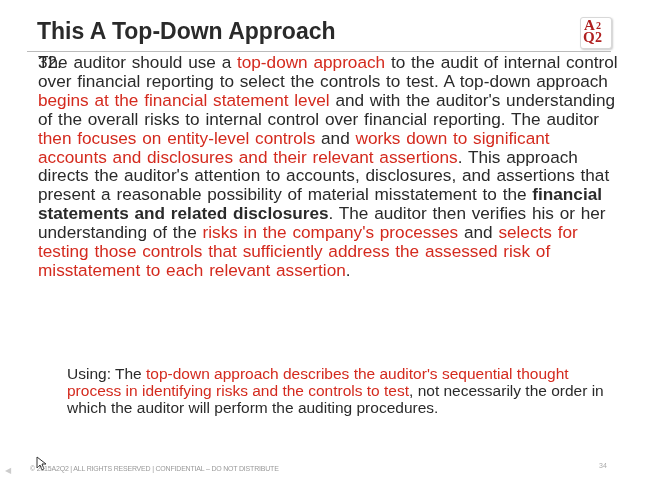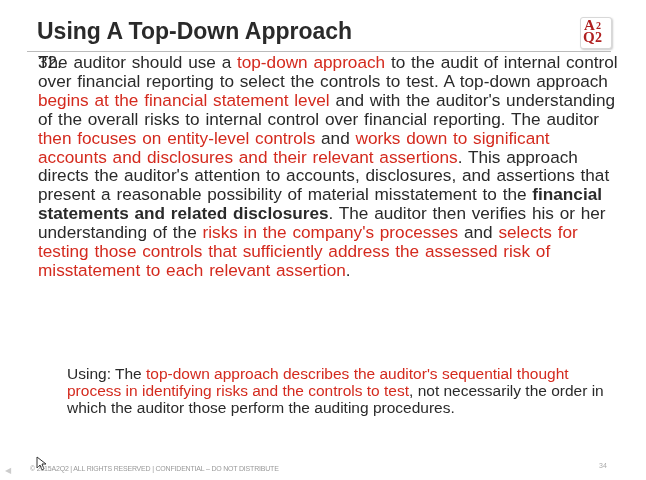--- a/index.html
+++ b/index.html
@@ -38,40 +38,40 @@
   .footer {
     position:absolute; left:30px; top:465px; font-size:7px; color:#999; letter-spacing:-0.2px;
   }
   .pagenum { position:absolute; left:599px; top:462px; font-size:7px; color:#aaa; }
   .cursor { position:absolute; left:36px; top:456px; }
   .backarrow { position:absolute; left:5px; top:466px; font-size:8px; color:#ccc; }
 </style>
 </head>
 <body>
 
-<div class="title">Using A Top-Down Approach</div>
+<div class="title">This A Top-Down Approach</div>
 
 <div class="logo">
   <span class="a">A</span>
   <span class="two1">2</span>
   <span class="q">Q</span>
   <span class="two2">2</span>
 </div>
 
 <div class="divider"></div>
 
 <div class="body">
   <span class="num">32.</span>
   <div class="para">
     <span>The auditor should use a </span><span class="red">top-down approach</span><span> to the audit of internal control over financial reporting to select the controls to test. A top-down approach </span><span class="red">begins at the financial statement level</span><span> and with the auditor's understanding of the overall risks to internal control over financial reporting. The auditor </span><span class="red">then focuses on entity-level controls</span><span> and </span><span class="red">works down to significant accounts and disclosures and their relevant assertions</span><span>. This approach directs the auditor's attention to accounts, disclosures, and assertions that present a reasonable possibility of material misstatement to the </span><span class="bold">financial statements and related disclosures</span><span>. The auditor then verifies his or her understanding of the </span><span class="red">risks in the company's processes</span><span> and </span><span class="red">selects for testing those controls that sufficiently address the assessed risk of misstatement to each relevant assertion</span><span>.</span>
   </div>
 </div>
 
 <div class="note">
-  <span>Using: The </span><span class="red">top-down approach describes the auditor's sequential thought process in identifying risks and the controls to test</span><span>, not necessarily the order in which the auditor those perform the auditing procedures.</span>
+  <span>Using: The </span><span class="red">top-down approach describes the auditor's sequential thought process in identifying risks and the controls to test</span><span>, not necessarily the order in which the auditor will perform the auditing procedures.</span>
 </div>
 
 <div class="backarrow">◀</div>
 
 <div class="cursor">
   <svg width="10" height="15" viewBox="0 0 10 15">
     <path d="M1 1 L1 12 L4 9 L6 14 L8 13 L6 8 L10 8 Z" fill="#fff" stroke="#333" stroke-width="1"></path>
   </svg>
 </div>
 

